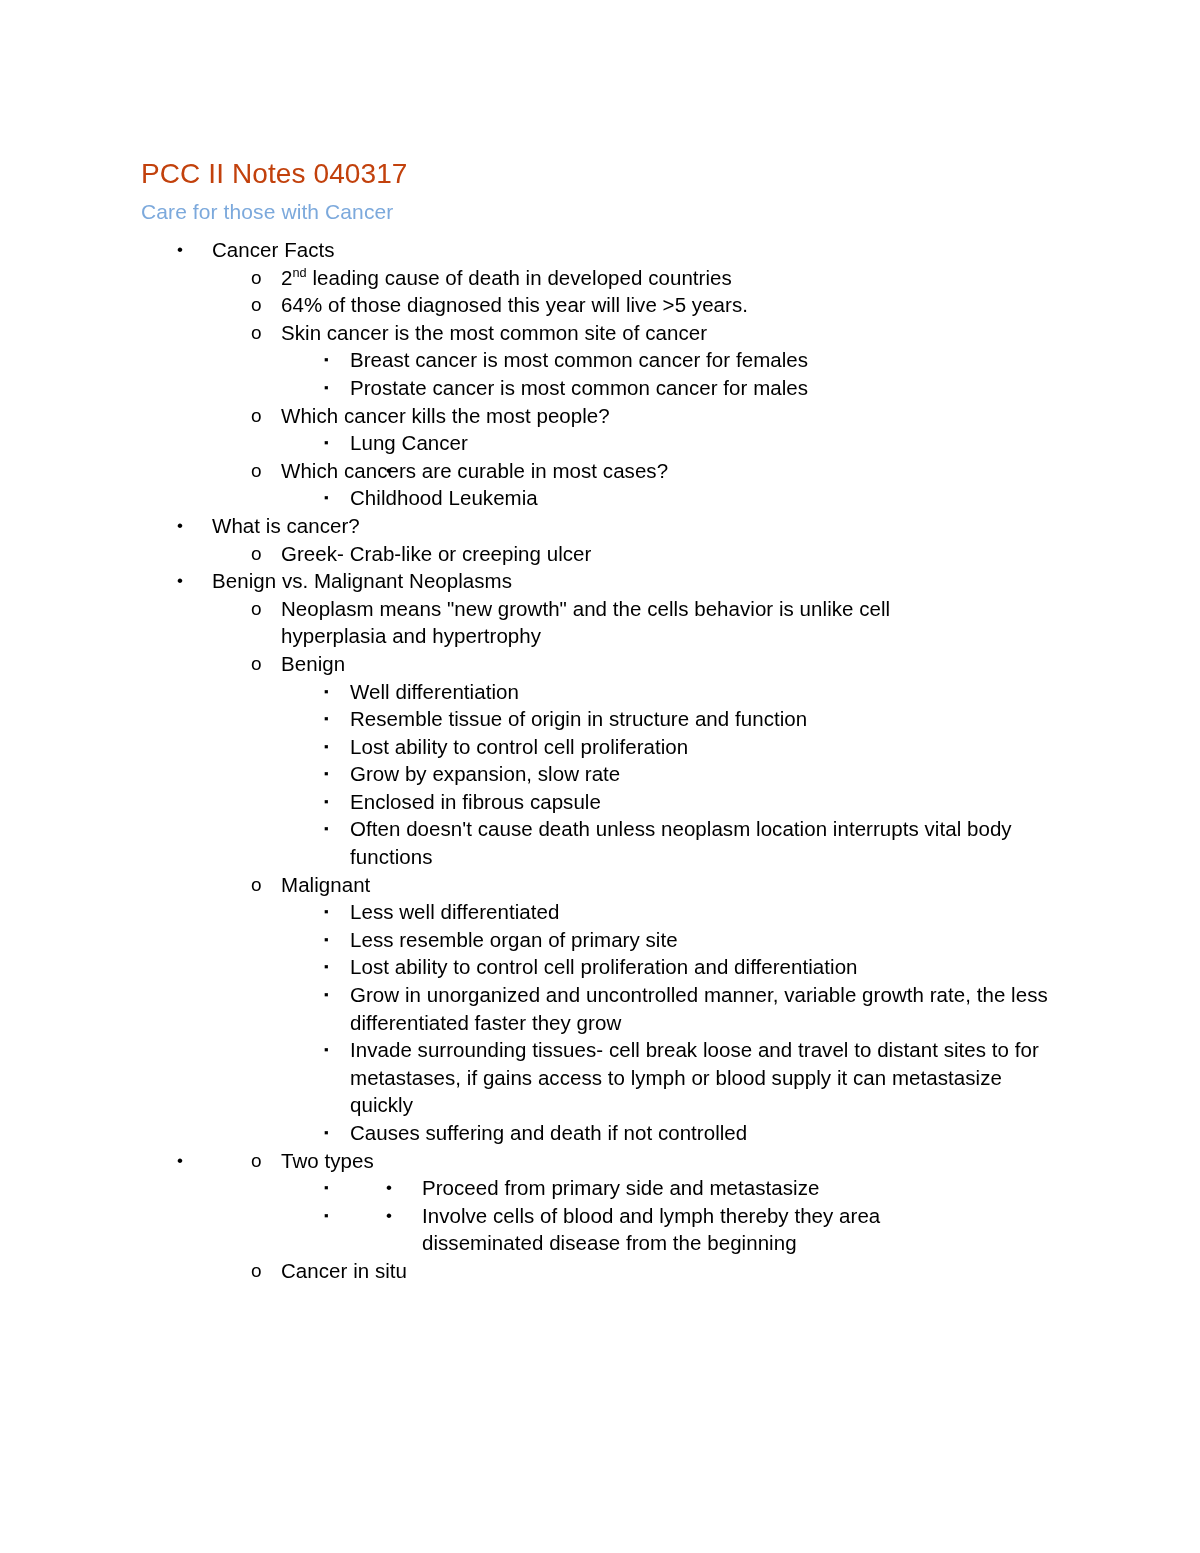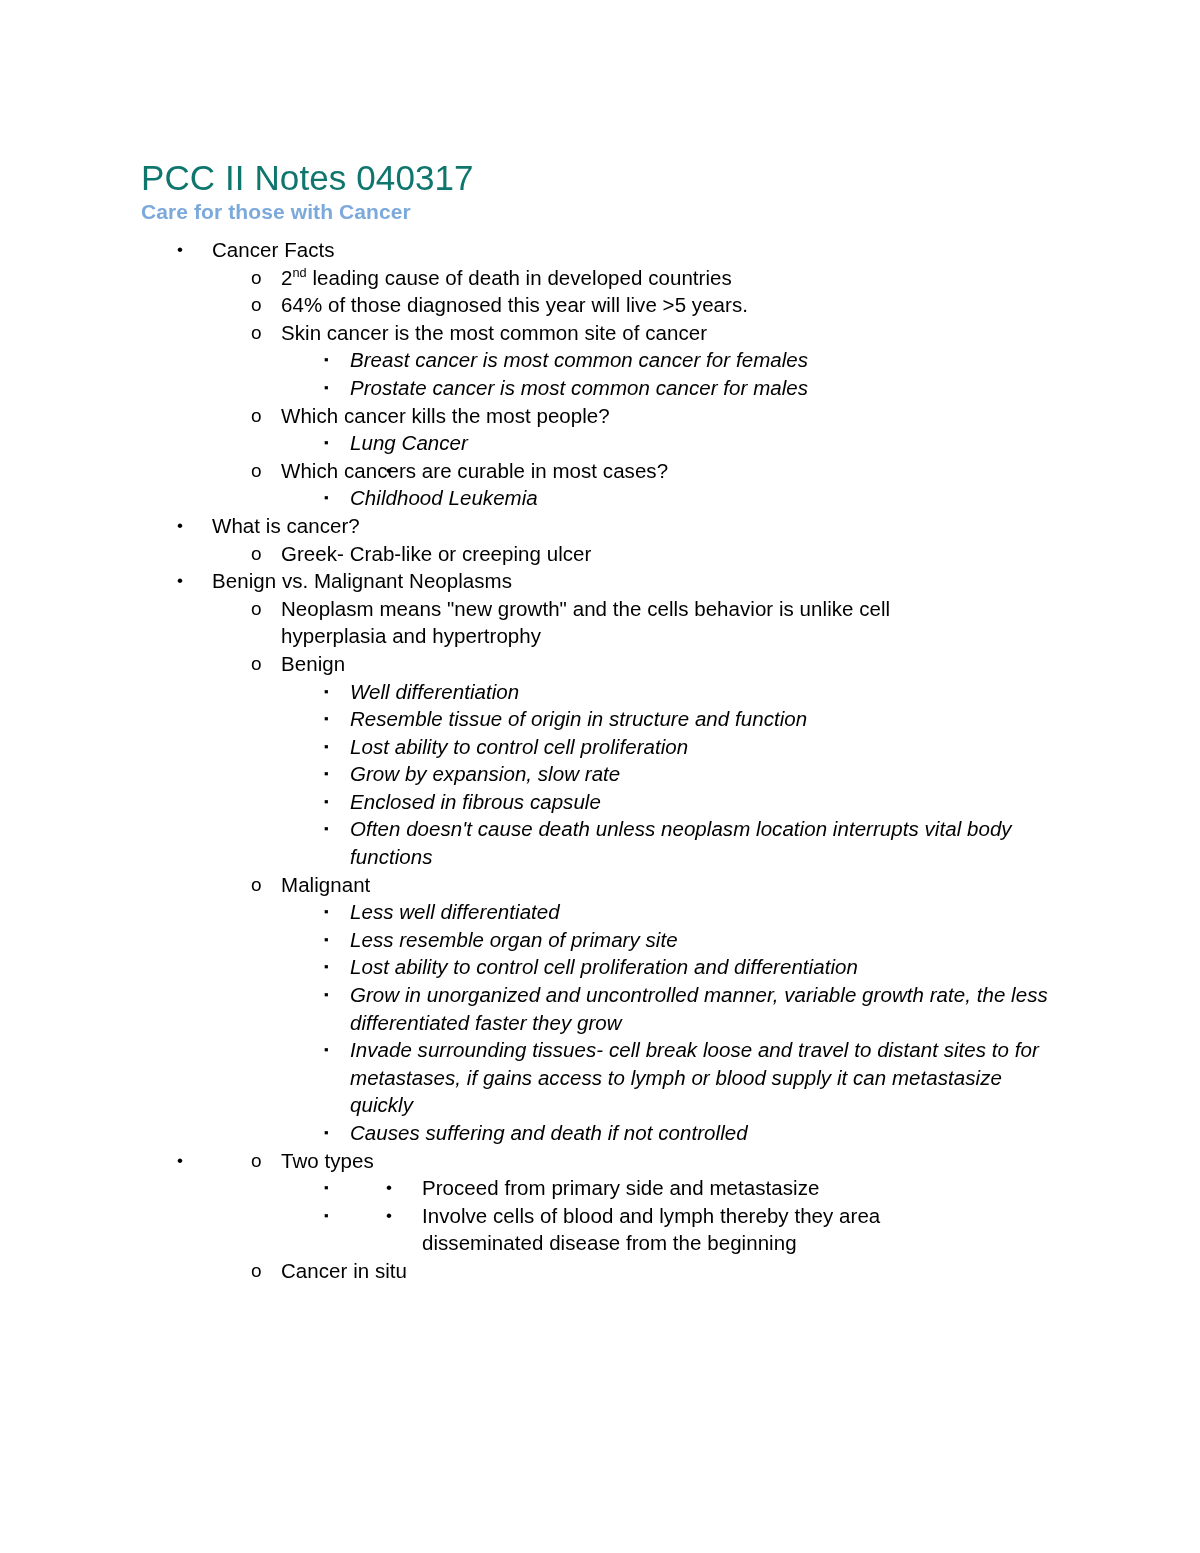--- a/index.html
+++ b/index.html
@@ -20,36 +20,36 @@
     position: absolute;
     inset: 0;
     background: #ffffff;
   }
 
   
   .doc-title {
     position: absolute;
     left: 141px;
     top: 136px;
-    font-size: 35px;
+    font-size: 28px;
     line-height: 38px;
     letter-spacing: 0.1px;
-    color: #0f766e;
+    color: #c2410c;
     font-weight: normal;
     white-space: nowrap;
   }
   .doc-subtitle {
     position: absolute;
     left: 141px;
     top: 182px;
     font-size: 21px;
     line-height: 26px;
     letter-spacing: 0.1px;
     color: #7CA9DC;
-    font-weight: bold;
+    font-weight: normal;
     white-space: nowrap;
   }
 
   
   .outline {
     position: absolute;
     left: 0;
     top: 236px;
     width: 1200px;
   }
@@ -105,21 +105,21 @@
   .lvl4 { padding-left: 422px; padding-right: 150px; }
   .lvl4 > .marker {
     left: 386px;
     top: 0;
     font-size: 17px;
     line-height: 27.6px;
   }
 
   
   .lvl2 > .txt { max-width: 700px; }
-  .lvl3 > .txt { max-width: 700px; font-style: italic; }
+  .lvl3 > .txt { max-width: 700px; }
   .lvl4 > .txt { max-width: 530px; }
 
   sup {
     font-size: 0.62em;
     vertical-align: super;
     line-height: 0;
   }
 </style>
 </head>
 <body>

